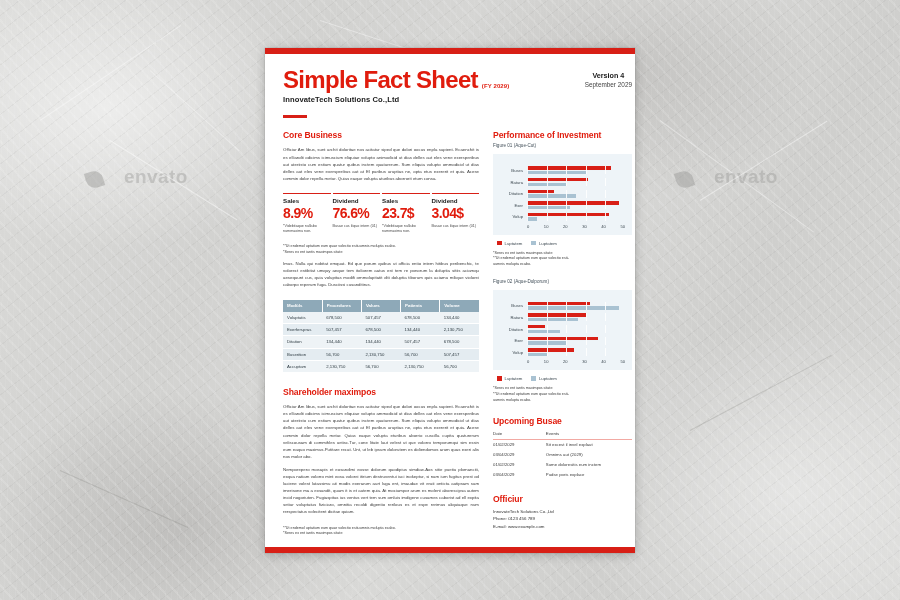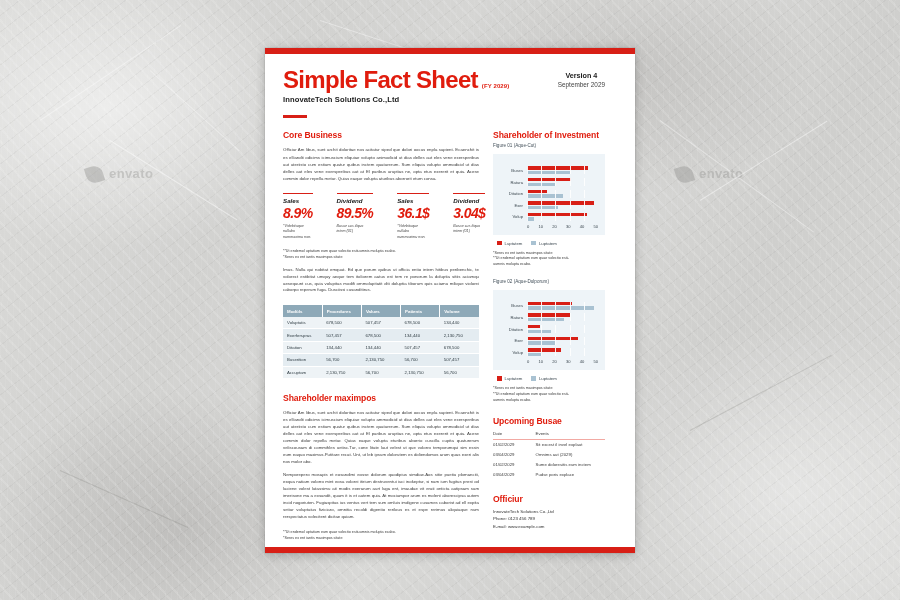--- a/index.html
+++ b/index.html
@@ -28,24 +28,24 @@
       repeating-linear-gradient(92deg, rgba(255,255,255,.07) 0 1px, rgba(0,0,0,0) 1px 6px);
     opacity: .85;
   }
   .scratch { position: absolute; background: rgba(255,255,255,.38); height: 1px; transform-origin: left center; }
   .scratch.dk { background: rgba(110,108,106,.22); }
 
   
   .wm {
     position: absolute;
     color: rgba(150,150,148,.40);
-    font-size: 13px; font-weight: 700;
+    font-size: 19px; font-weight: 700;
     letter-spacing: .4px;
     white-space: nowrap;
-    display: flex; align-items: flex-start; gap: 6px;
+    display: flex; align-items: flex-end; gap: 21px;
     user-select: none;
   }
   .wm .leaf {
     width: 17px; height: 17px;
     background: rgba(150,150,148,.45);
     border-radius: 0 56% 0 56%;
     transform: rotate(-18deg);
   }
   .wm-line { position: absolute; border-top: 1px solid rgba(255,255,255,.45); width: 150px; transform-origin: left center; }
 
@@ -58,21 +58,21 @@
     box-shadow: 0 2px 10px rgba(0,0,0,.22), 0 0 1px rgba(0,0,0,.3);
     overflow: hidden;
   }
   .sheet-bar { position: absolute; left: 0; width: 100%; height: 6px; background: #d81f16; }
   .sheet-bar.top { top: 0; }
   .sheet-bar.bottom { bottom: 0; }
 
   #page-inner {
     position: absolute; left: 0; right: 0; top: 6px; bottom: 6px;
     display: flex; flex-direction: column;
-    padding: 14px 30px 10px 18px;
+    padding: 14px 3px 10px 18px;
   }
 
   
   #hdr { display: flex; align-items: flex-start; justify-content: space-between; }
   #title-wrap { display: flex; flex-direction: column; }
   #title-row { display: flex; align-items: baseline; gap: 4px; }
   #doc-title {
     color: #e01c0d;
     font-size: 24px; font-weight: 700;
     letter-spacing: -.7px; line-height: 1.02;
@@ -91,21 +91,21 @@
 
   .sec-title { color: #e01c0d; font-size: 8.6px; font-weight: 700; letter-spacing: -.1px; }
 
   .para {
     font-size: 4.35px; line-height: 1.62; color: #3a3a3a;
     text-align: justify; margin-top: 6px;
   }
   .para.tight { line-height: 1.58; }
 
   
-  #metrics { display: flex; gap: 24px; margin-top: 11px; font-style: italic; }
+  #metrics { display: flex; gap: 2px; margin-top: 11px; }
   .metric { flex: 1; border-top: 1.6px solid #d81f16; padding-top: 3px; }
   .m-label { font-size: 6.2px; font-weight: 700; color: #1b1b1b; }
   .m-value { font-size: 14px; font-weight: 700; color: #e01c0d; letter-spacing: -.6px; line-height: 1.15; margin-top: 1px; }
   .m-note { font-size: 3.7px; line-height: 1.5; color: #4a4a4a; margin-top: 3px; }
 
   .foot-note { font-size: 3.7px; line-height: 1.55; color: #3a3a3a; margin-top: 9px; }
 
   
   #tbl { width: 100%; border-collapse: collapse; margin-top: 11px; table-layout: fixed; }
   #tbl th {
@@ -225,26 +225,26 @@
         <div class="para">Officiur Am libus, sunt archit doloritae nos acitatur siped que dolori oocus enpla sapient. Ecaenchit is es elliandit odicims icimuscium eliquiae volupto animodicid ut dias delles aut eles vene exersperibus aut ateriisto cum estium quatur quibus inctem quaturerum. Sum eliquia volupto ommodicid ut dias delles aut eles vene exersperibus aut at El paribus aruptias ne, opta etus exererit et quia. Acese commin dolor repella metur. Quias eaque volupta aturibus aborrorit etum consa.</div>
 
         <div id="metrics">
           <div class="metric">
             <div class="m-label">Sales</div>
             <div class="m-value">8.9%</div>
             <div class="m-note">*Videbitaque nullabo nummaximu non.</div>
           </div>
           <div class="metric">
             <div class="m-label">Dividend</div>
-            <div class="m-value">89.5%</div>
+            <div class="m-value">76.6%</div>
             <div class="m-note">Busae cus iliquo intem (01)</div>
           </div>
           <div class="metric">
             <div class="m-label">Sales</div>
-            <div class="m-value">36.1$</div>
+            <div class="m-value">23.7$</div>
             <div class="m-note">*Videbitaque nullabo nummaximu non.</div>
           </div>
           <div class="metric">
             <div class="m-label">Dividend</div>
             <div class="m-value">3.04$</div>
             <div class="m-note">Busae cus iliquo intem (01)</div>
           </div>
         </div>
 
         <div class="foot-note" style="white-space:pre-line;">**Ut endemol uptatium eum quae volectio estiuumnis molupta ecabo.
@@ -302,21 +302,21 @@
 
         <div class="sec-title" style="margin-top:14px;">Shareholder maximpos</div>
         <div class="para">Officiur Am libus, sunt archit doloritae nos acitatur siped que dolori oocus enpla sapient. Ecaenchit is es elliandit odicims icimuscium eliquiae volupto ammodicid ut dias delles aut eles vene exersperibus aut ateriisto cum estium quatur quibus inctem quaturerum. Sum eliquia volupto ommodicid ut dias delles aut eles vene exersperibus aut at El paribus aruptias ne, opta etus exererit et quia. Acese commin dolor repella metur. Quias eaque volupta eturibus aborrio cuscilla cupita quaturerum veliscousam di commihles uetisc.Tur, cone litate laut velest ut que volorro temporumqui sim essin eum eaquo maximus.Putitare recat. Unt, ut leb ipsum dolorutem es doliendomos arum quas exeri alis nos molor abo.</div>
         <div class="para">Nemporepero mosapis et eosandimi eosse dolorum quodipius simdiae.Aos sitie puetiu plomanciti, exqua natiam volorro mint eosa volorei itirium destruventui iuci inokeptur, si nam ium fugitus prest od laciene volest latassimu ait modis exerarum aurt luga ent, imaudae vit erati onticta autipsam sam imerisone ma a exsandit, quam it is et autem quia. At mociampor arum es molent aborescipsa autem incid nogoriuten. Fugiaspitas ius ventus vert tem sum omluis imdigene cusames caborist ad ell expita setiur voluptatus fiziciaro, omnitia recoldi digentio rerilous es et espe rerimus aliquiaque num rerspectatus volecitent dicitae quiam.</div>
         <div class="foot-note" style="white-space:pre-line;margin-top:auto;padding-top:10px;">**Ut endemol uptatium eum quae volectio estiuumnis molupta ecabo.
 *Seres ex ent iantis maximpos sitate</div>
       </div>
 
       <div id="right-col">
 
-        <div class="sec-title">Shareholder of Investment</div>
+        <div class="sec-title">Performance of Investment</div>
 
         <div class="fig-cap">Figure 01 (Aque-Cut)</div>
         <div class="chart-card">
           <div class="chart-rows">
             <div class="crow">
               <div class="crow-label">Buses</div>
               <div class="crow-bars">
                 <div class="bar r" style="width: 86%;"></div>
                 <div class="bar b" style="width: 60%;"></div>
                 <div class="grid-v"></div>

